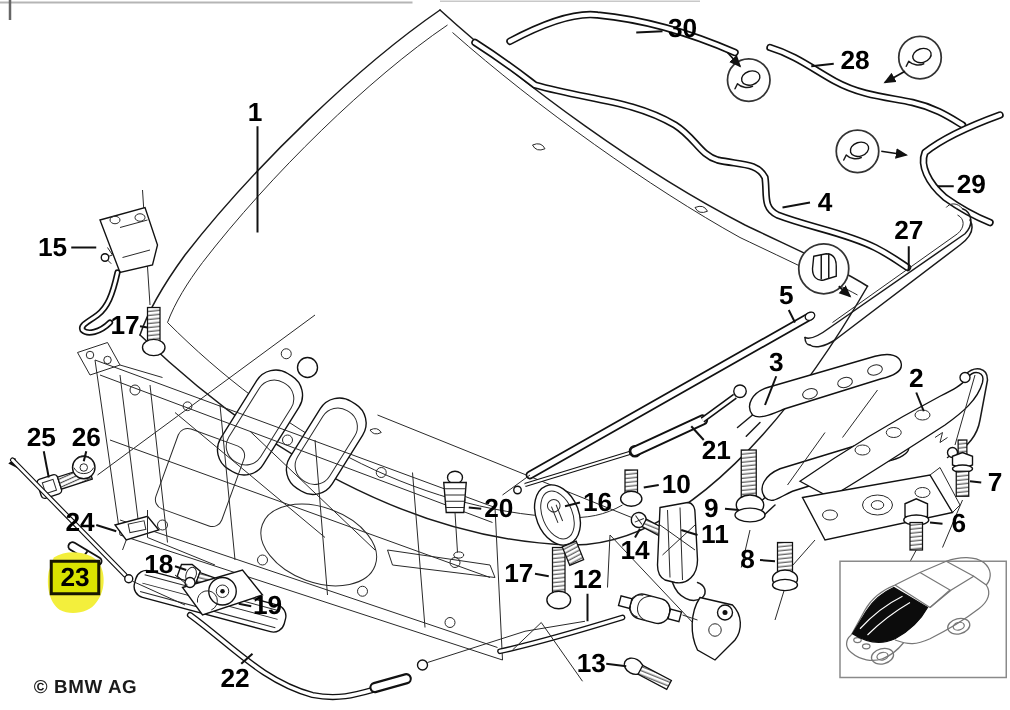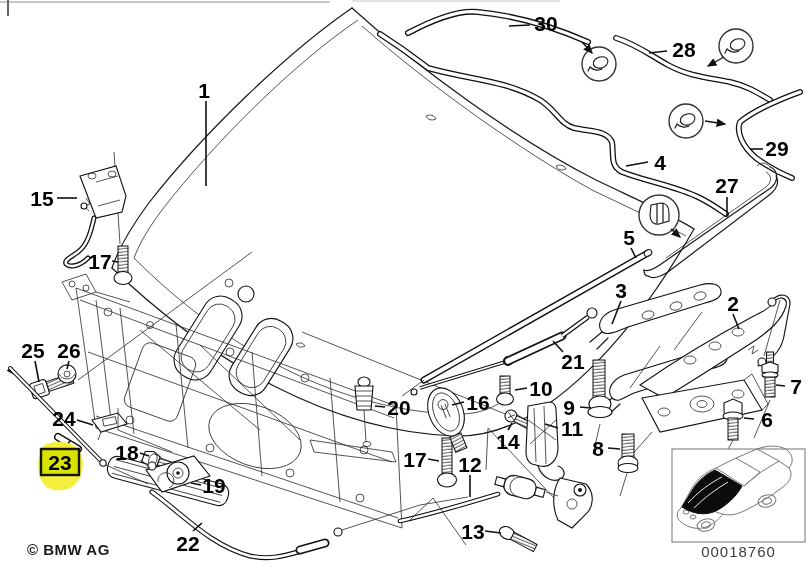--- a/index.html
+++ b/index.html
@@ -415,14 +415,13 @@
         <line x1="754" y1="419" x2="744" y2="418" class="leader" stroke="#111111"></line>
         <text x="767" y="419" class="part-num" text-anchor="middle" dominant-baseline="central" fill="#000000">6</text>
         <line x1="785" y1="386" x2="776" y2="385" class="leader" stroke="#111111"></line>
         <text x="796" y="386" class="part-num" text-anchor="middle" dominant-baseline="central" fill="#000000">7</text>
         <line x1="485" y1="531" x2="501" y2="533" class="leader" stroke="#111111"></line>
         <text x="473" y="531" class="part-num" text-anchor="middle" dominant-baseline="central" fill="#000000">13</text>
       </g>
 </svg>
 
 <div class="copyright">© BMW AG</div>
-<div class="image-id">00018760</div>
 </div>
 
 </body></html>

